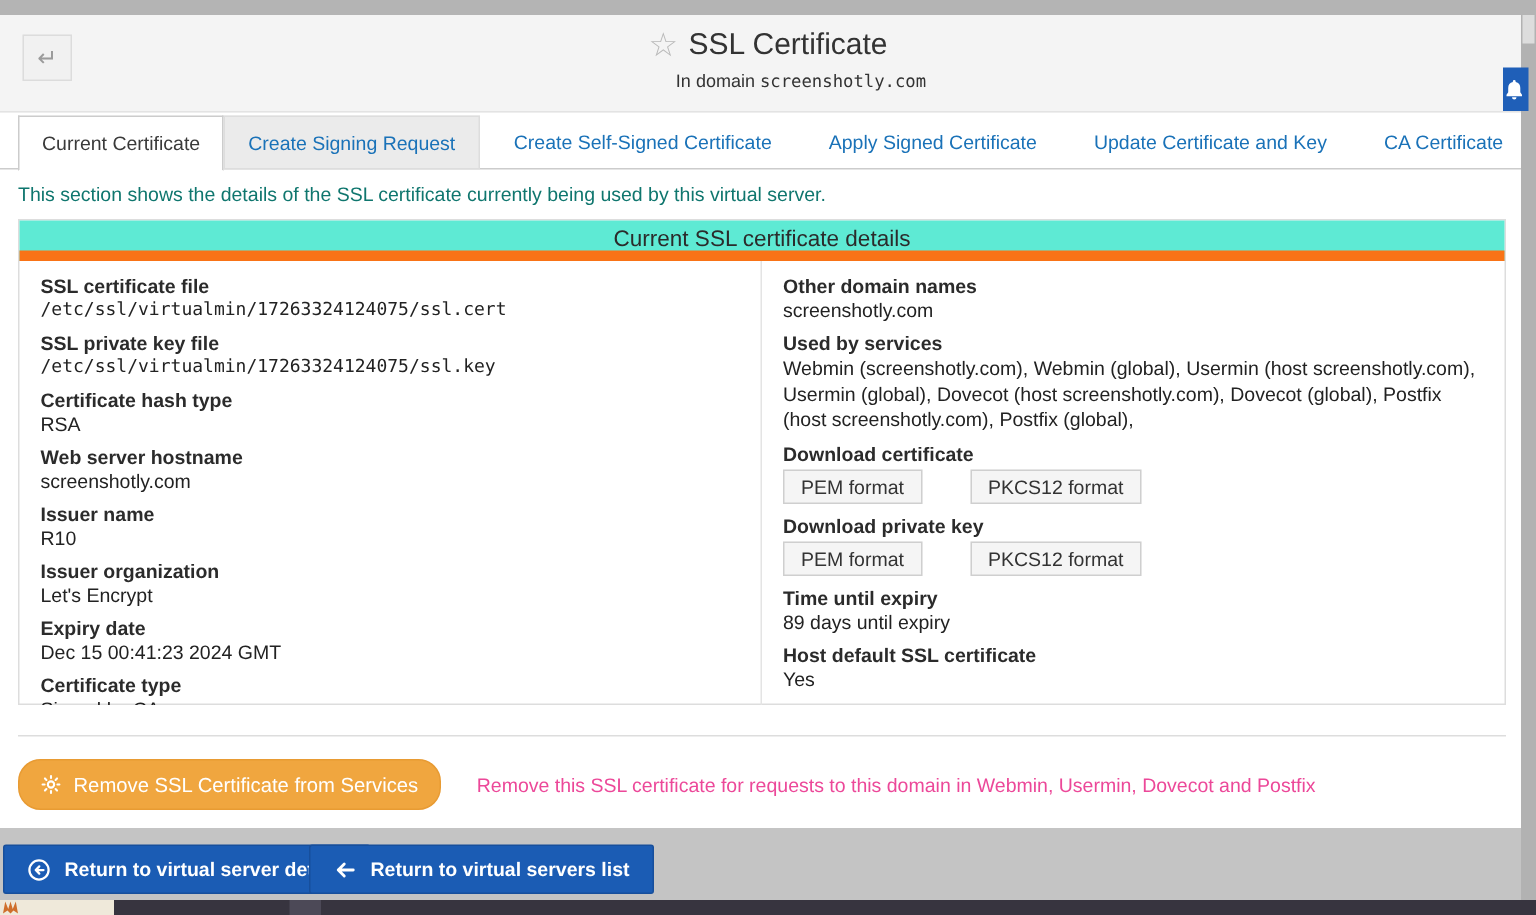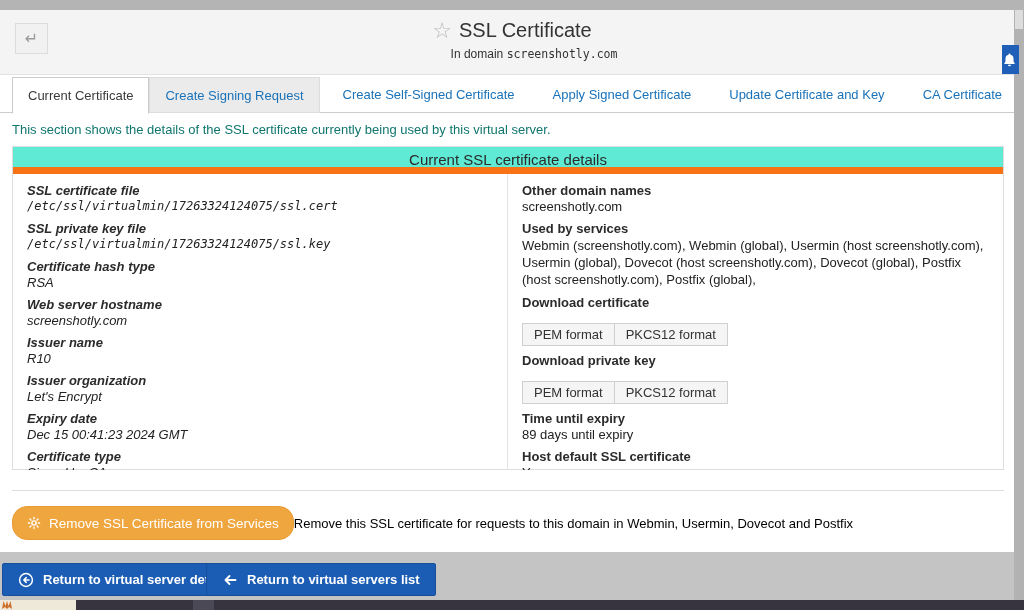--- a/index.html
+++ b/index.html
@@ -26,37 +26,37 @@
   .tab { font-size: 13px; line-height: 35px; padding: 0 15px; color: #1a72b8; cursor: pointer; white-space: nowrap; margin-right: 8px; }
   .tab.active { background: #ffffff; border: 1px solid #cccccc; border-bottom: 1px solid #ffffff; color: #3a3a3a; position: relative; top: 0; height: 37px; z-index: 3; margin-right: 0; }
   .tab.hovered { background: #ebebeb; border: 1px solid #dddddd; }
 
   .intro { position: absolute; top: 122px; left: 12px; font-size: 13px; color: #0f766e; }
 
   .panel { position: absolute; top: 146px; left: 12px; width: 992px; height: 324px; border: 1px solid #dddddd; background: #fff; }
   .panel-header { height: 27px; background: #5eead4; border-bottom: 7px solid #f97316; text-align: center; font-size: 15px; color: #2b2b2b; line-height: 26px; }
   .panel-body { display: flex; height: 296px; overflow: hidden; }
   .col { width: 50%; padding: 2px 14px 0 14px; }
-  .col-left { border-right: 1px solid #e4e4e4; font-style: italic; }
+  .col-left { border-right: 1px solid #e4e4e4; }
 
   .field { margin-top: 7px; }
   .field-label { font-weight: bold; font-size: 13px; line-height: 15px; color: #2b2b2b; margin-bottom: 1px; }
   .field-value { font-size: 13px; line-height: 15px; color: #222222; }
   .field-value.mono { font-family: "DejaVu Sans Mono", monospace; font-size: 12px; }
   .field-value.wrap { line-height: 17px; }
 
-  .btn-group { margin-top: 12px; display: inline-flex; }
+  .btn-group { margin-top: 2px; display: inline-flex; gap: 33px; }
   .dl-btn { background: #f5f5f5; border: 1px solid #cfcfcf; padding: 3px 11px; font-size: 13px; color: #333333; cursor: pointer; }
   .dl-btn + .dl-btn { margin-left: -1px; }
 
   .divider { position: absolute; top: 490px; left: 12px; width: 992px; height: 1px; background: #dddddd; }
 
   .remove-row { position: absolute; top: 506px; left: 12px; display: flex; align-items: center; }
   .remove-btn { background: #f0a63f; border: 1px solid #e89b33; color: #ffffff; font-size: 13.5px; padding: 0 14px; height: 34px; border-radius: 15px; display: inline-flex; align-items: center; gap: 8px; cursor: pointer; }
-  .remove-desc { margin-left: 0; font-size: 13px; color: #000000; }
+  .remove-desc { margin-left: 24px; font-size: 13px; color: #ec4899; }
 
   .footer { position: absolute; top: 552px; left: 0; width: 1024px; height: 48px; background: #c4c4c4; }
   .footer-btn { position: absolute; top: 11px; height: 33px; background: #1b5cb4; border: 1px solid #174f9c; color: #ffffff; font-weight: bold; font-size: 13px; padding: 0 15px; border-radius: 2px; display: inline-flex; align-items: center; gap: 9px; cursor: pointer; }
   .footer-btn.first { left: 2px; }
   .footer-btn.second { left: 206px; }
 
   .taskbar { position: absolute; top: 600px; left: 0; width: 1024px; height: 10px; background: #37343f; }
   .taskbar-left { position: absolute; left: 0; top: 0; width: 76px; height: 10px; background: #efe9da; }
   .taskbar-app-icon { position: absolute; left: 2px; top: 0; }
   .taskbar-seg { position: absolute; left: 193px; top: 0; width: 21px; height: 10px; background: #4c4957; }

